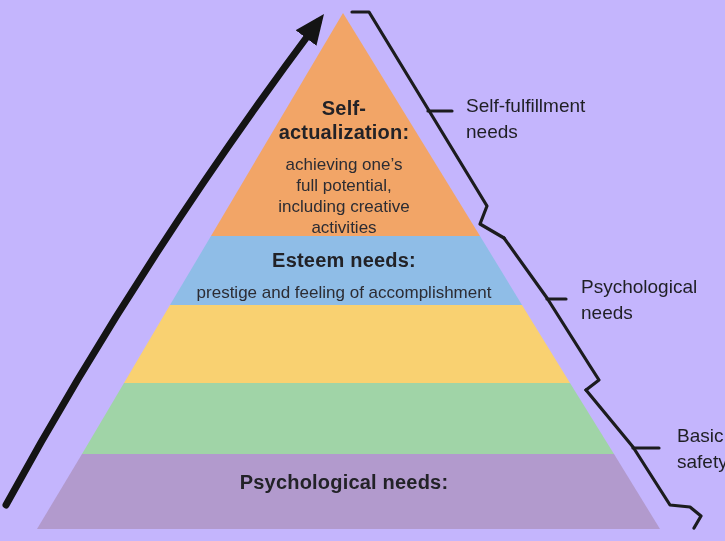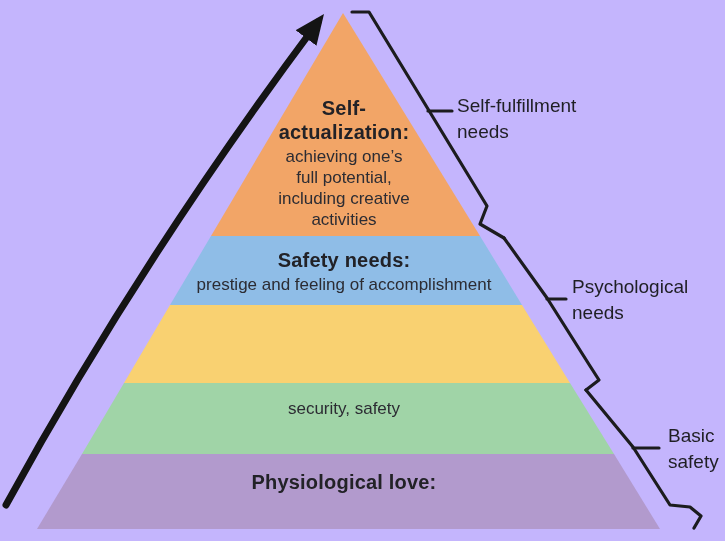--- a/index.html
+++ b/index.html
@@ -8,23 +8,23 @@
     font-family:"Liberation Sans",sans-serif;overflow:hidden;
   }
   .layer{position:absolute;left:0;top:0;}
   .arrow{fill:none;stroke-width:7;stroke-linecap:round;}
   .bracket{fill:none;stroke-width:3.2;stroke-linecap:round;stroke-linejoin:round;}
   .band{
     position:absolute;left:344px;transform:translateX(-50%);
     text-align:center;width:max-content;color:#222227;
   }
   .band-h{font-weight:bold;font-size:20px;line-height:24px;white-space:pre-line;letter-spacing:.2px;}
-  .band-d{font-size:17px;line-height:21px;white-space:pre-line;margin-top:2px;color:#2c2c33;}
+  .band-d{font-size:17px;line-height:21px;white-space:pre-line;margin-top:10px;color:#2c2c33;}
   .glabel{
-    position:absolute;font-size:19px;line-height:26px;white-space:pre-line;color:#1f1f24;
+    position:absolute;font-size:19px;line-height:26px;white-space:pre-line;color:#1f1f24;margin-left:9px;
   }
 </style>
 </head>
 <body>
 
 <div class="stage">
 
   <svg class="layer" width="725" height="541" viewBox="0 0 725 541">
     <defs>
       <marker id="ah" markerUnits="userSpaceOnUse" markerWidth="30" markerHeight="26" refX="20" refY="13" orient="auto">
@@ -52,31 +52,30 @@
   <div class="band" style="top:96px">
     <div class="band-h">Self-
 actualization:</div>
     <div class="band-d">achieving one’s
 full potential,
 including creative
 activities</div>
   </div>
 
   <div class="band" style="top:248px">
-    <div class="band-h">Safety needs:</div>
+    <div class="band-h">Esteem needs:</div>
     <div class="band-d">prestige and feeling of accomplishment</div>
   </div>
 
 
   <div class="band" style="top:396px">
-    <div class="band-d">security, safety</div>
   </div>
 
   <div class="band" style="top:470px">
-    <div class="band-h">Physiological love:</div>
+    <div class="band-h">Psychological needs:</div>
   </div>
 
   <div class="glabel" style="left:457px;top:93px">Self-fulfillment
 needs</div>
   <div class="glabel" style="left:572px;top:274px">Psychological
 needs</div>
   <div class="glabel" style="left:668px;top:423px">Basic
 safety</div>
 
 </div>

